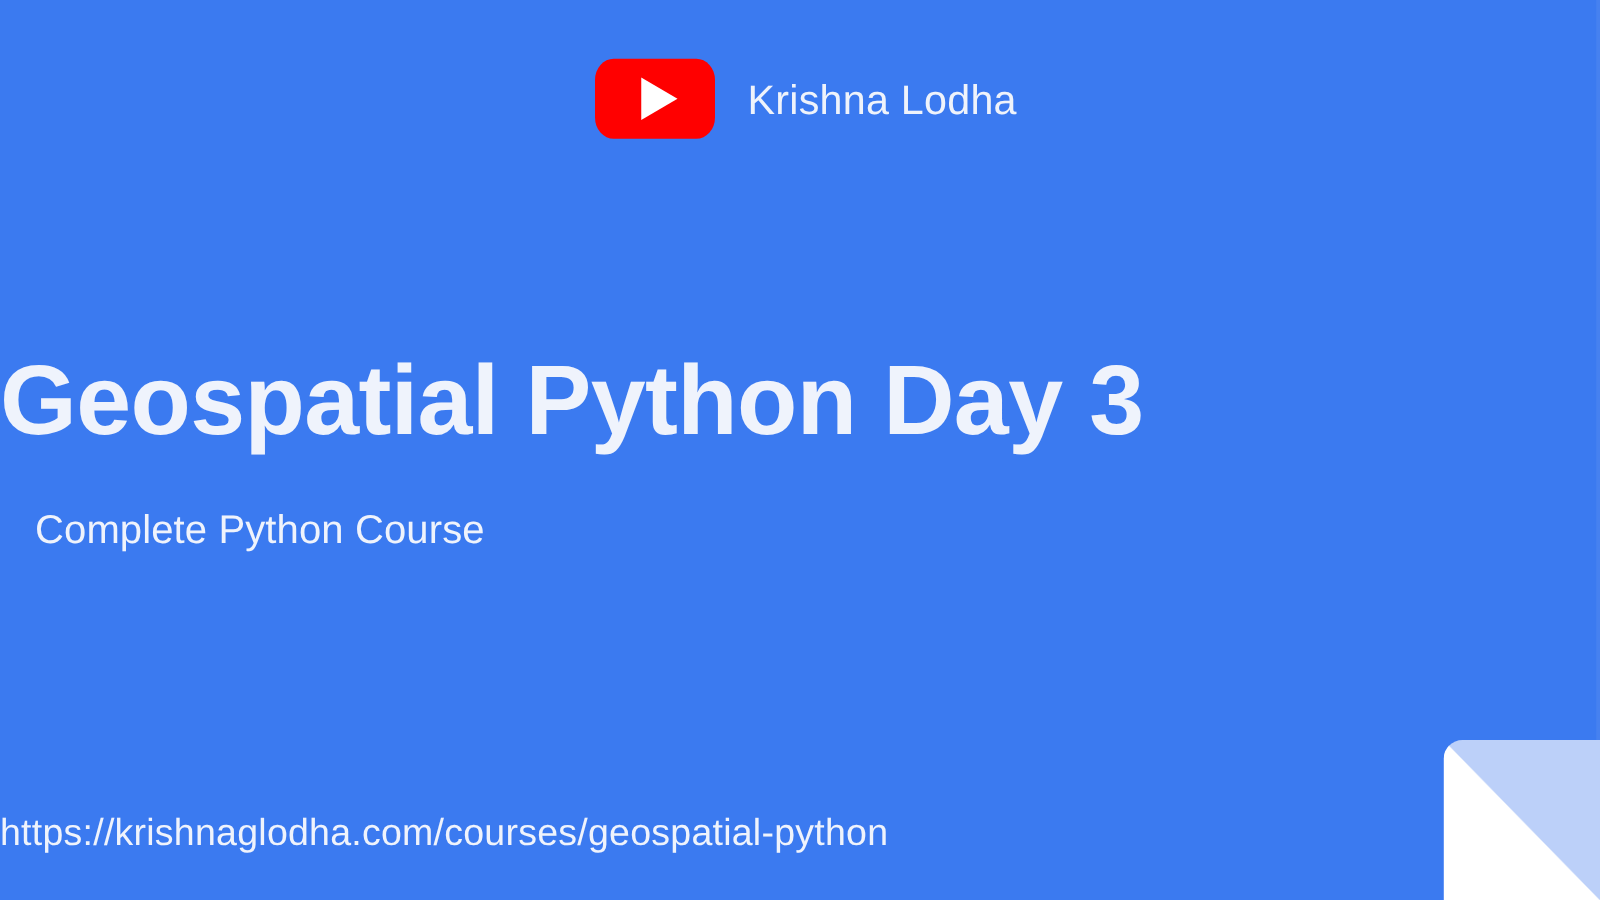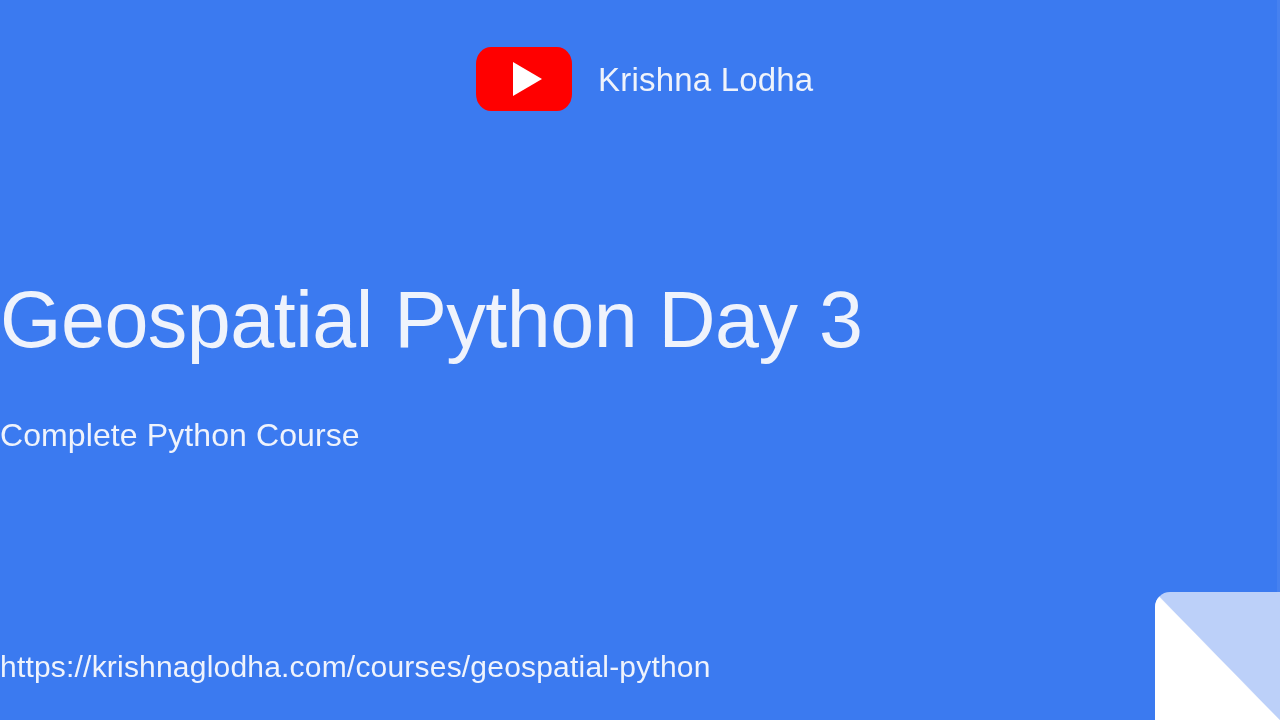--- a/index.html
+++ b/index.html
@@ -63,31 +63,32 @@
     white-space: nowrap;
   }
 
   .slide-title {
     position: absolute;
     left: 0;
     top: 280px;
     width: 1280px;
     font-size: 79px;
     line-height: 1.0;
-    font-weight: 400;
+    font-weight: 700;
     color: #EFF3FC;
     letter-spacing: -0.5px;
     white-space: nowrap;
   }
 
   .subtitle-group {
     position: absolute;
     left: 0;
-    top: 416px;
+    top: 404px;
     width: 1089px;
+    padding-left: 28px;
   }
 
   .subtitle-line {
     font-size: 32px;
     line-height: 39px;
     font-weight: 400;
     color: #EFF3FC;
     letter-spacing: 0.1px;
     white-space: nowrap;
   }

